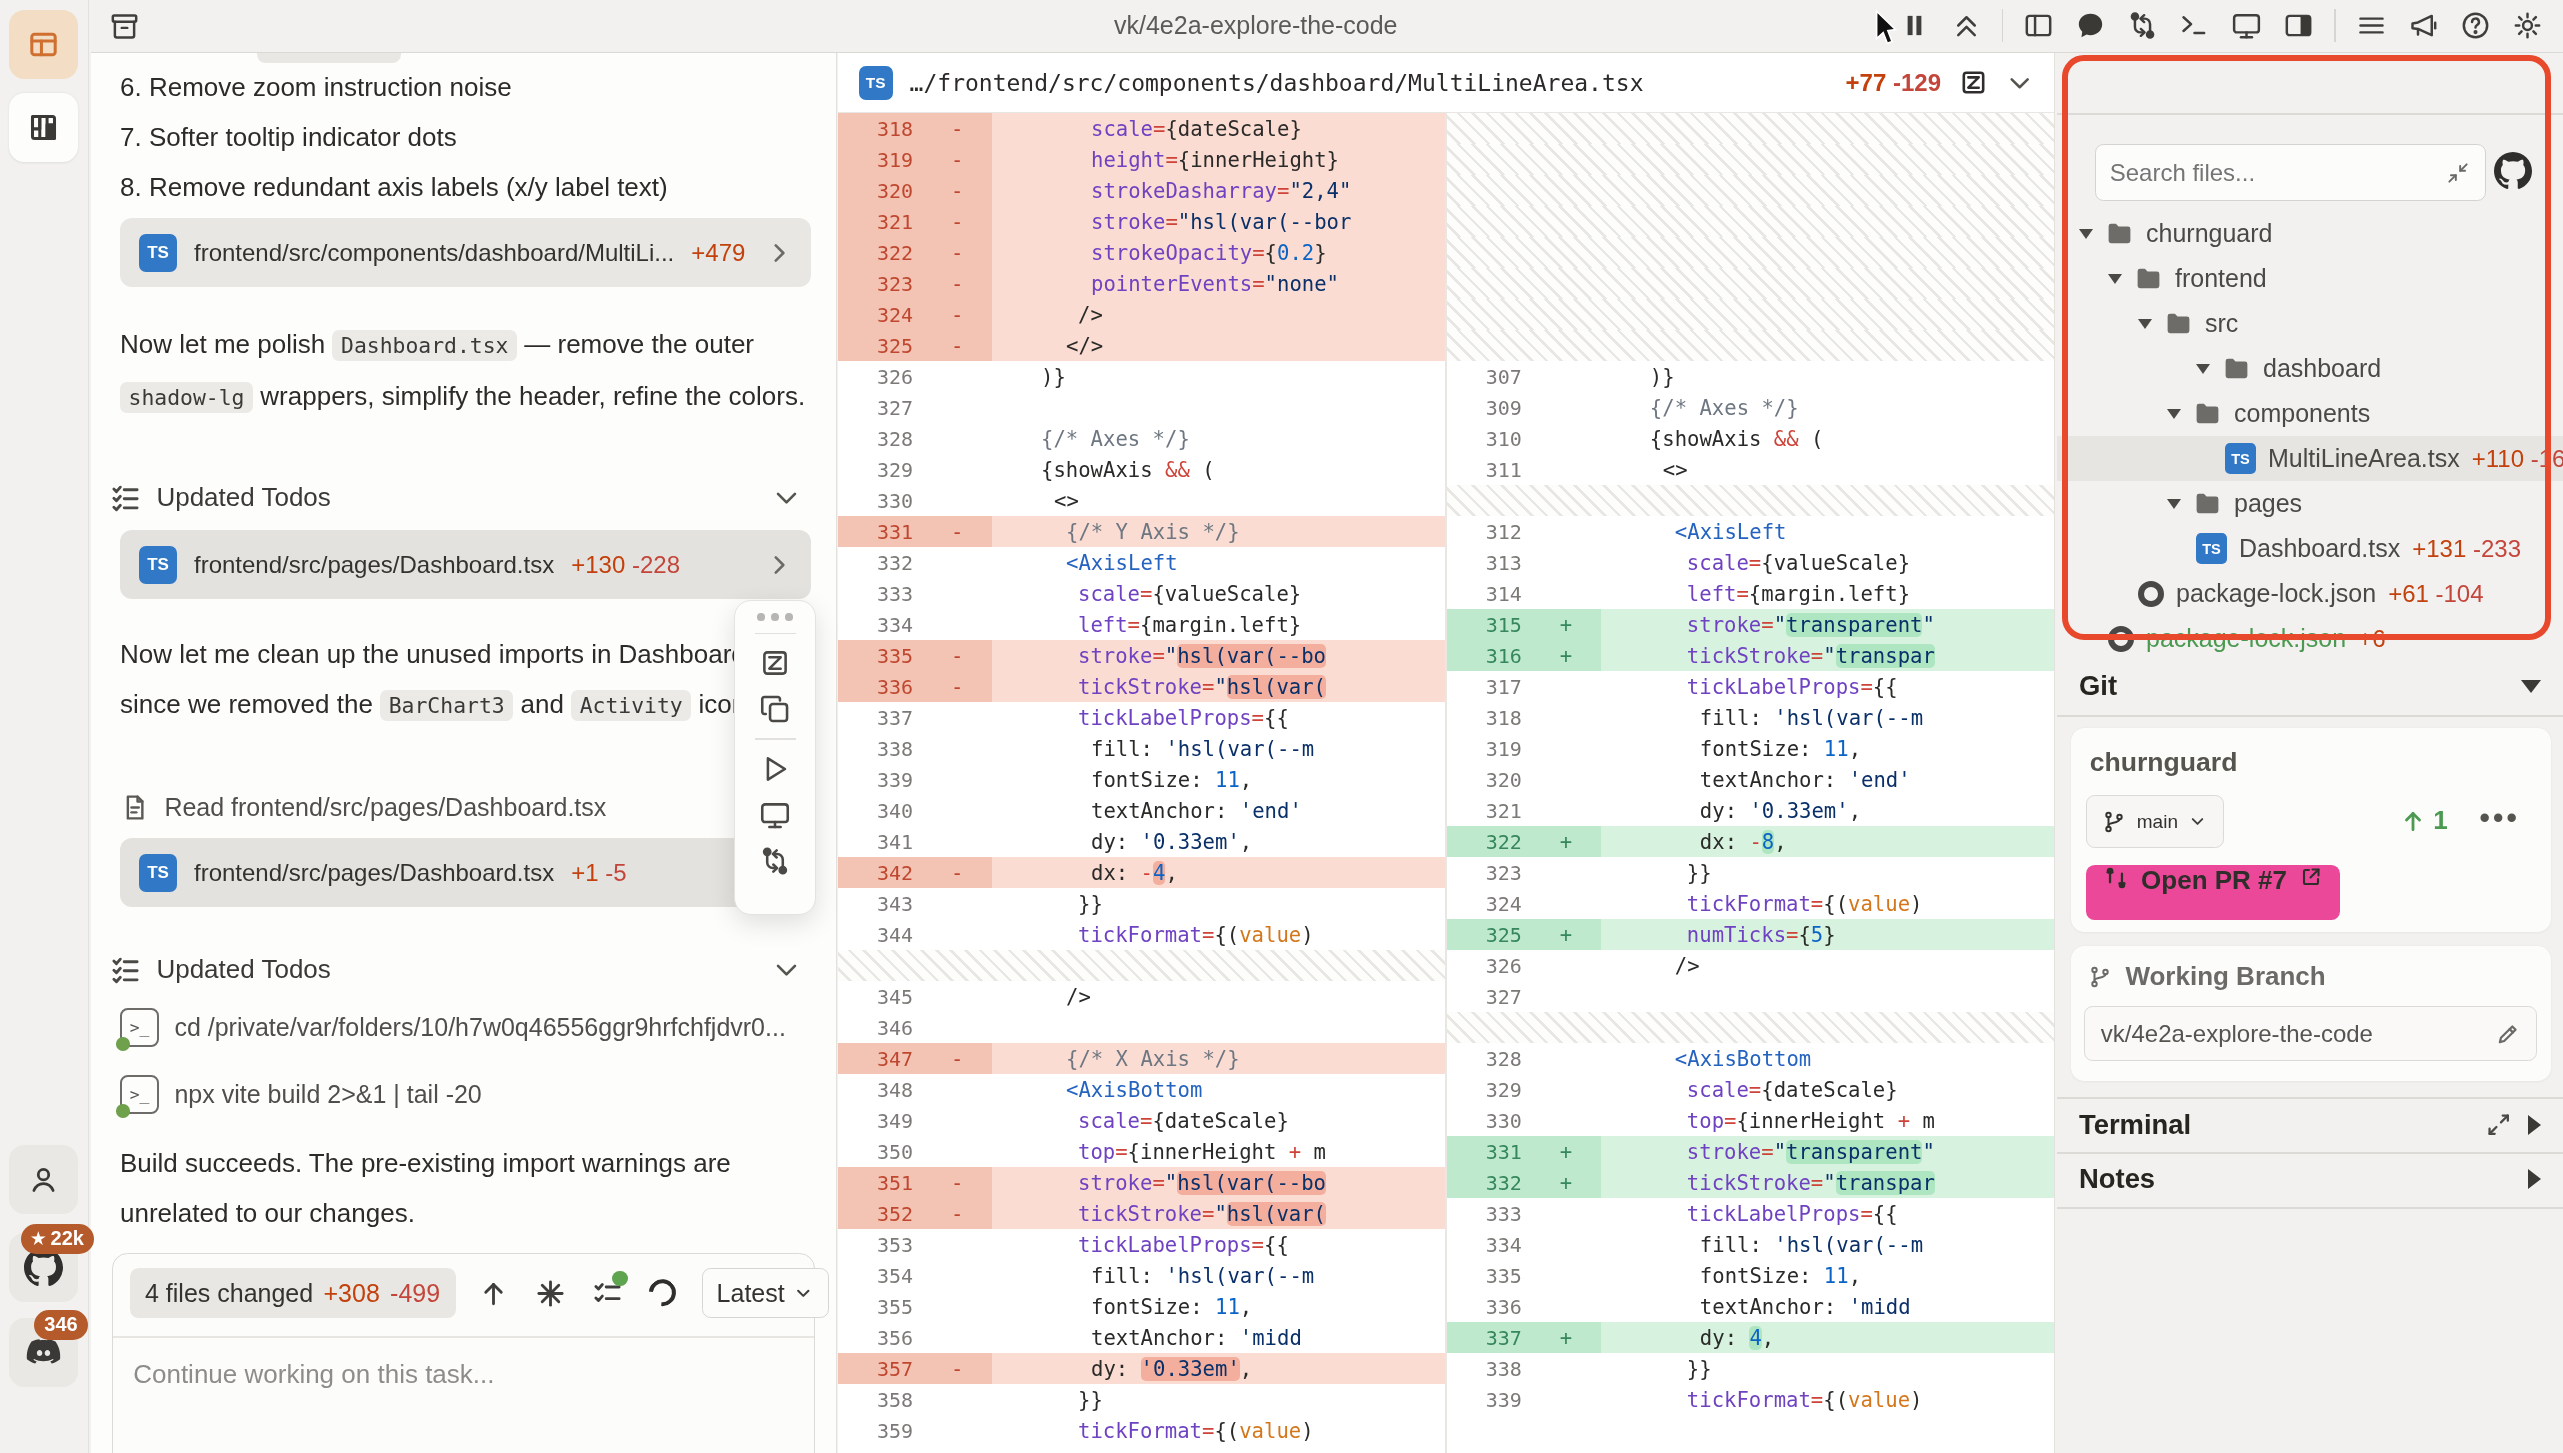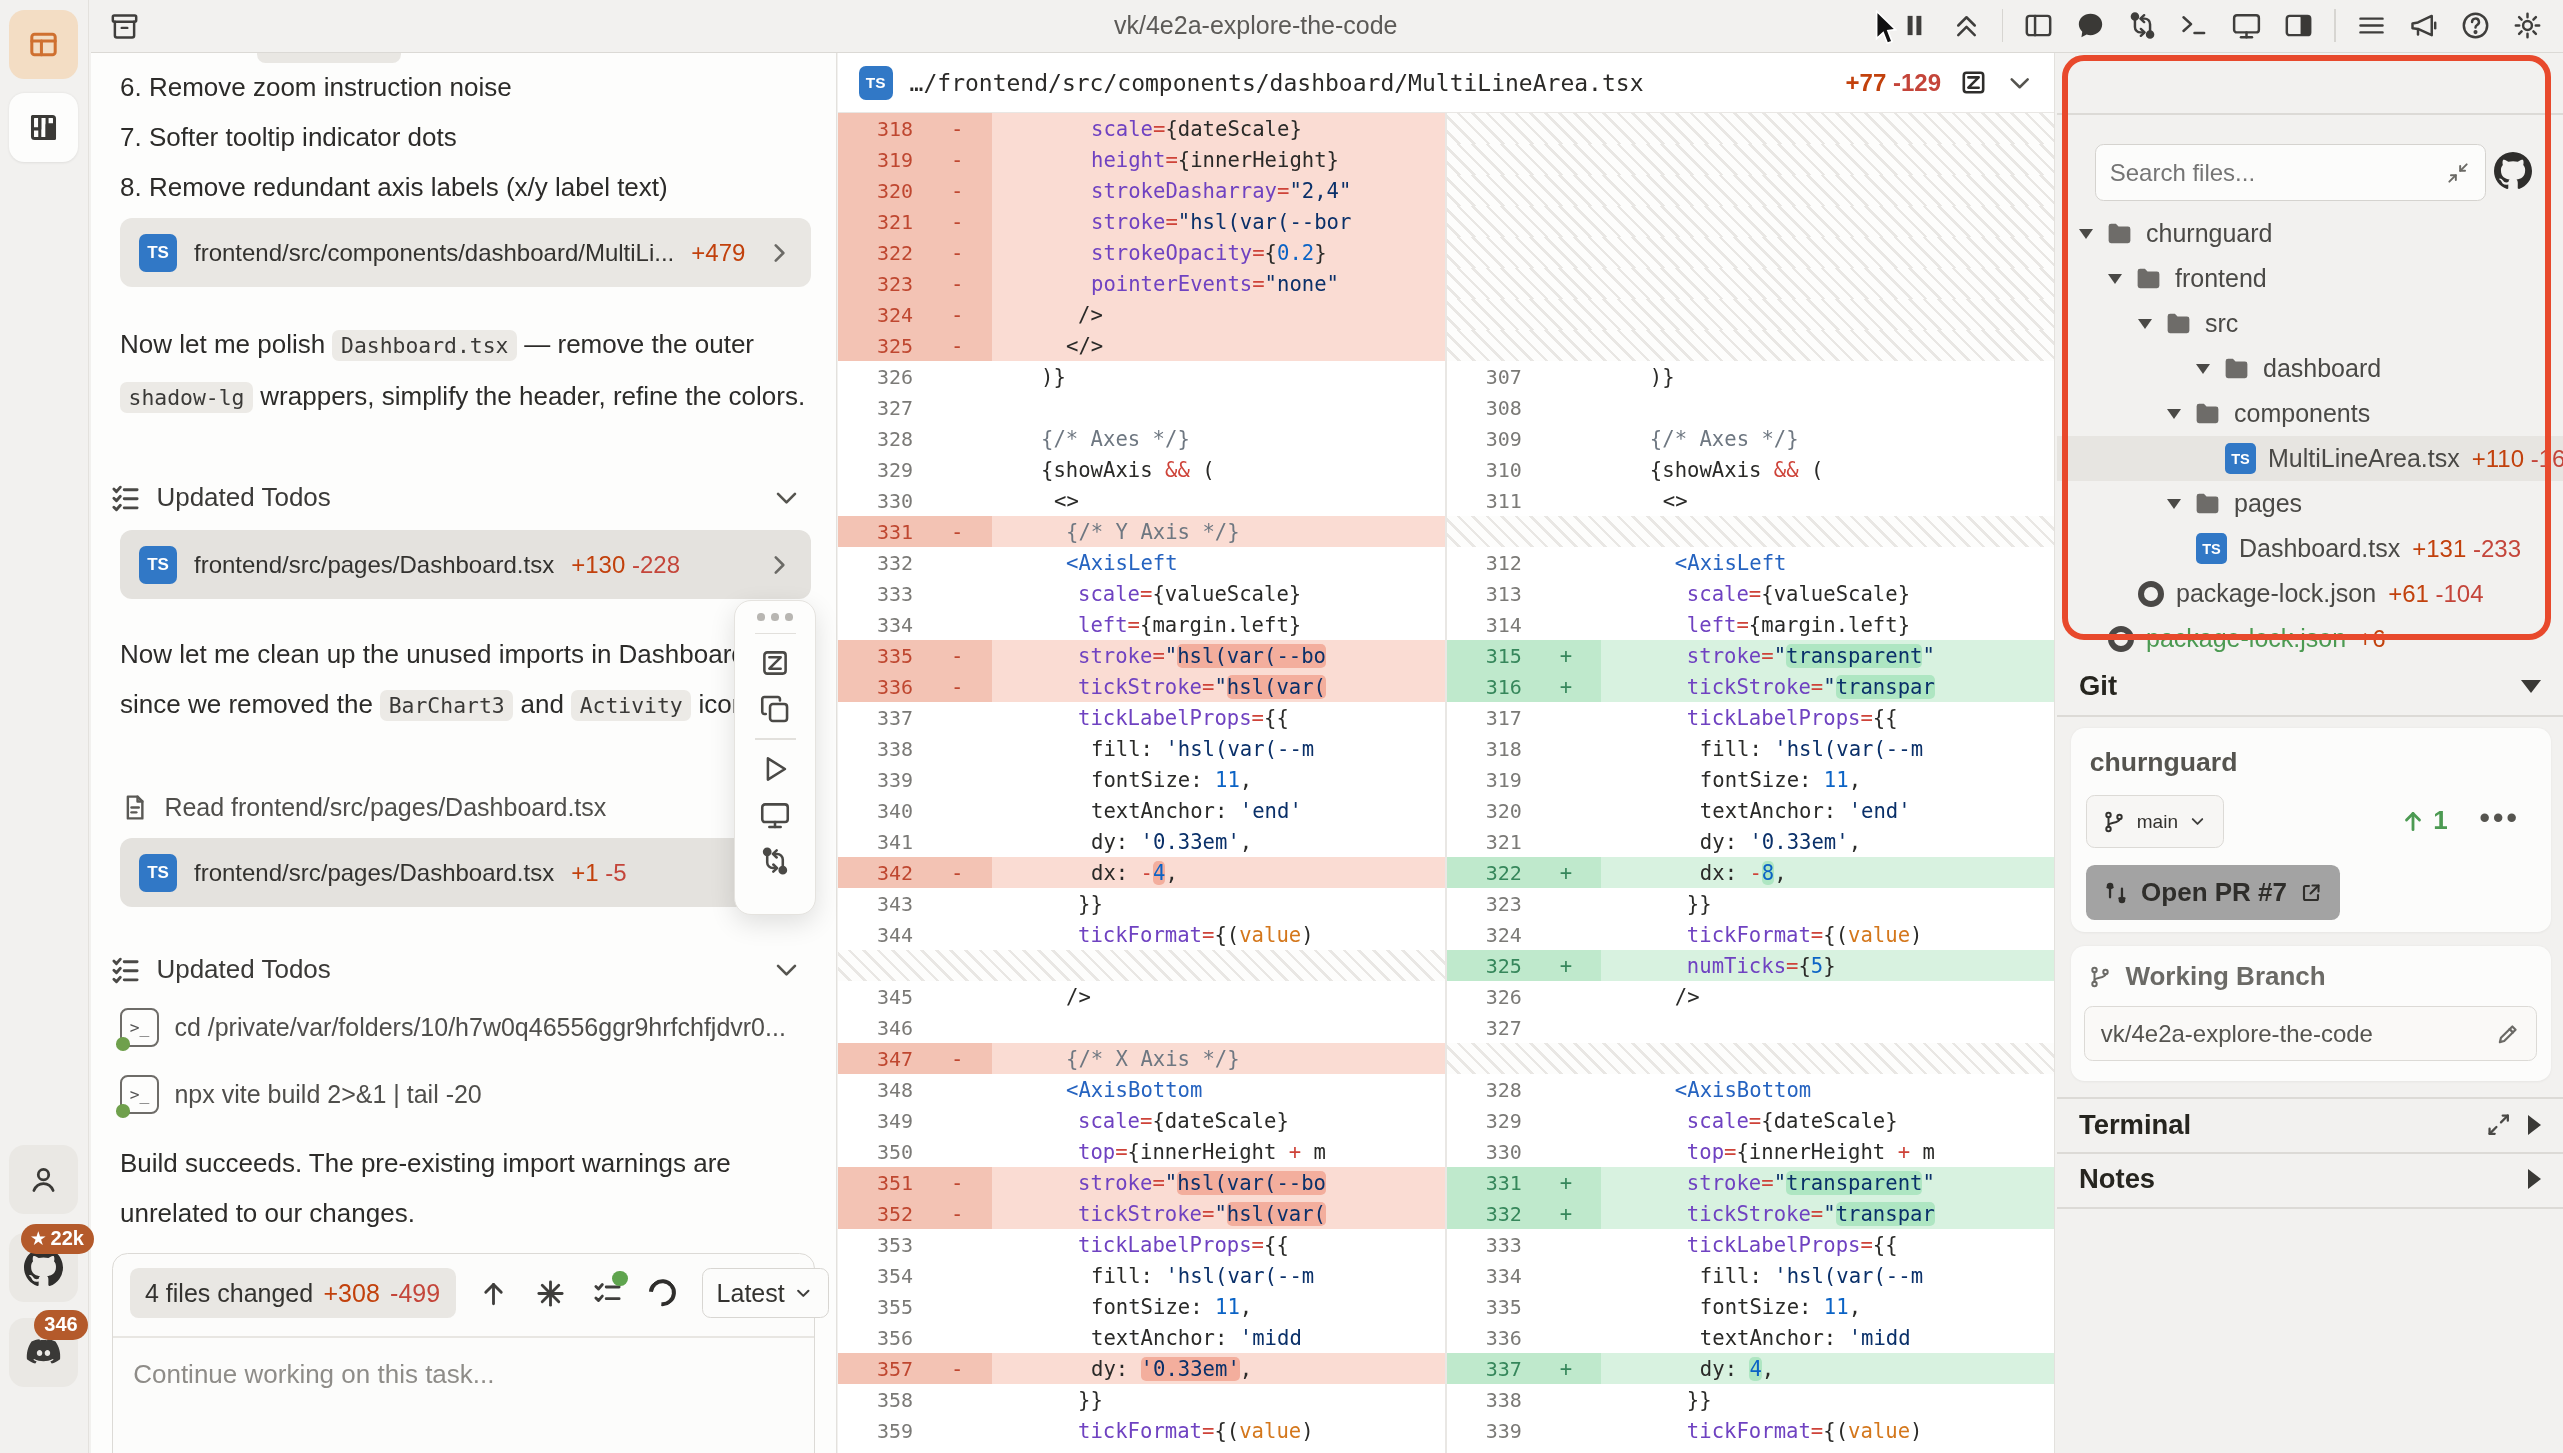--- a/index.html
+++ b/index.html
@@ -79,21 +79,21 @@
   #searchwrap input{border:none;outline:none;background:transparent;font-size:24px;color:#6b6a66;width:100%;font-family:"Liberation Sans",sans-serif;}
   #tree{position:absolute;left:0;top:158px;width:100%;}
   .trow{height:45px;display:flex;align-items:center;font-size:25px;color:#4a4946;gap:12px;padding-right:5.1px;}
   .trow.sel{background:#e7e5e1;}
   .trow .tarrow{width:0;height:0;border-left:7.7px solid transparent;border-right:7.7px solid transparent;border-top:10.3px solid #4a4946;flex:none;}
   .trow .stat{font-size:24px;white-space:nowrap;}
   .ring{width:26px;height:26px;border-radius:50%;border:6.9px solid #4a4846;flex:none;}
   .ts-s{width:31px;height:31px;background:#3178c6;border-radius:5.1px;color:#fff;font-weight:bold;font-size:14.6px;display:flex;align-items:center;justify-content:center;flex:none;}
   .card{position:absolute;left:13.7px;width:480px;background:#fcfcfb;border-radius:13.7px;box-shadow:0 0.9px 2.6px rgba(0,0,0,.05);}
   .gbtn{height:53px;border:1.7px solid #dcdad6;border-radius:8.6px;background:#f7f6f4;display:inline-flex;align-items:center;gap:10.3px;padding:0 15.4px;font-size:19px;color:#33322f;}
-  .gchip{height:55px;background:#a3a3a3;border-radius:8.6px;display:inline-flex;align-items:center;gap:12px;padding:0 17px;font-size:26px;font-weight:bold;color:#2f2e2b;}
+  .gchip{height:55px;background:#ec4899;border-radius:8.6px;display:inline-flex;align-items:flex-start;gap:12px;padding:0 17px;font-size:26px;font-weight:bold;color:#2f2e2b;}
   #wb-input{position:absolute;left:13.7px;right:13.7px;top:60px;height:55px;border:1.7px solid #dcdad6;border-radius:8.6px;background:#faf9f7;display:flex;align-items:center;padding:0 15.4px;font-size:24px;color:#555450;}
   
   #cursor{position:absolute;left:1874px;top:10.3px;z-index:50;}
 </style>
 </head>
 <body>
 
 <div id="root">
 
   <div id="rail">
@@ -660,26 +660,20 @@
           <div class="drow hatch"></div>
           <div class="drow hatch"></div>
           <div class="drow ctx">
             <i class="gut"></i>
             <span class="ln">307</span>
             <span class="mk"></span>
             <span class="code" style="padding-left: 49px;"><span class="sg-d">)}</span></span>
           </div>
           <div class="drow ctx">
             <i class="gut"></i>
-            <span class="ln">308</span>
-            <span class="mk"></span>
-            <span class="code" style="padding-left: 0px;"></span>
-          </div>
-          <div class="drow ctx">
-            <i class="gut"></i>
             <span class="ln">309</span>
             <span class="mk"></span>
             <span class="code" style="padding-left: 49px;"><span class="sg-c">{/* Axes */}</span></span>
           </div>
           <div class="drow ctx">
             <i class="gut"></i>
             <span class="ln">310</span>
             <span class="mk"></span>
             <span class="code" style="padding-left: 49px;"><span class="sg-d">{showAxis </span><span class="sg-o">&amp;&amp;</span><span class="sg-d"> (</span></span>
           </div>

